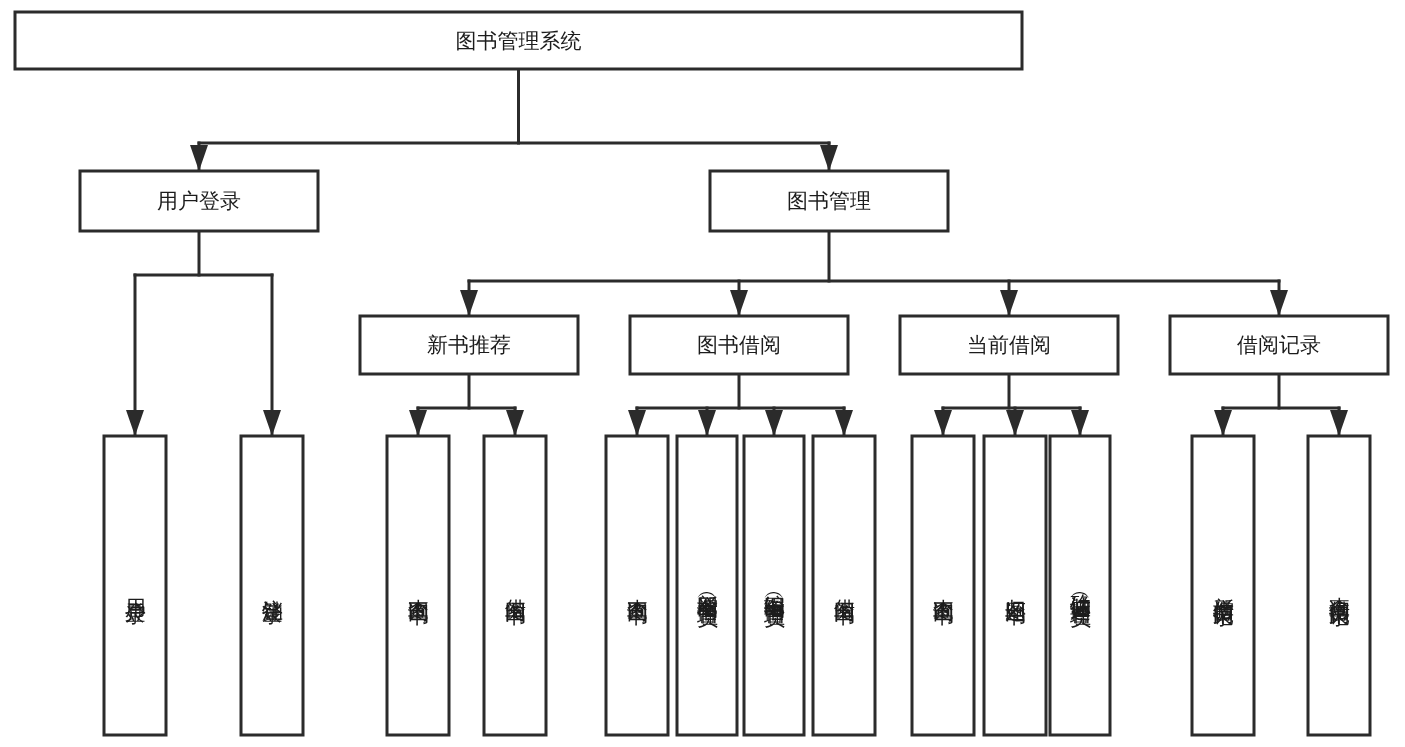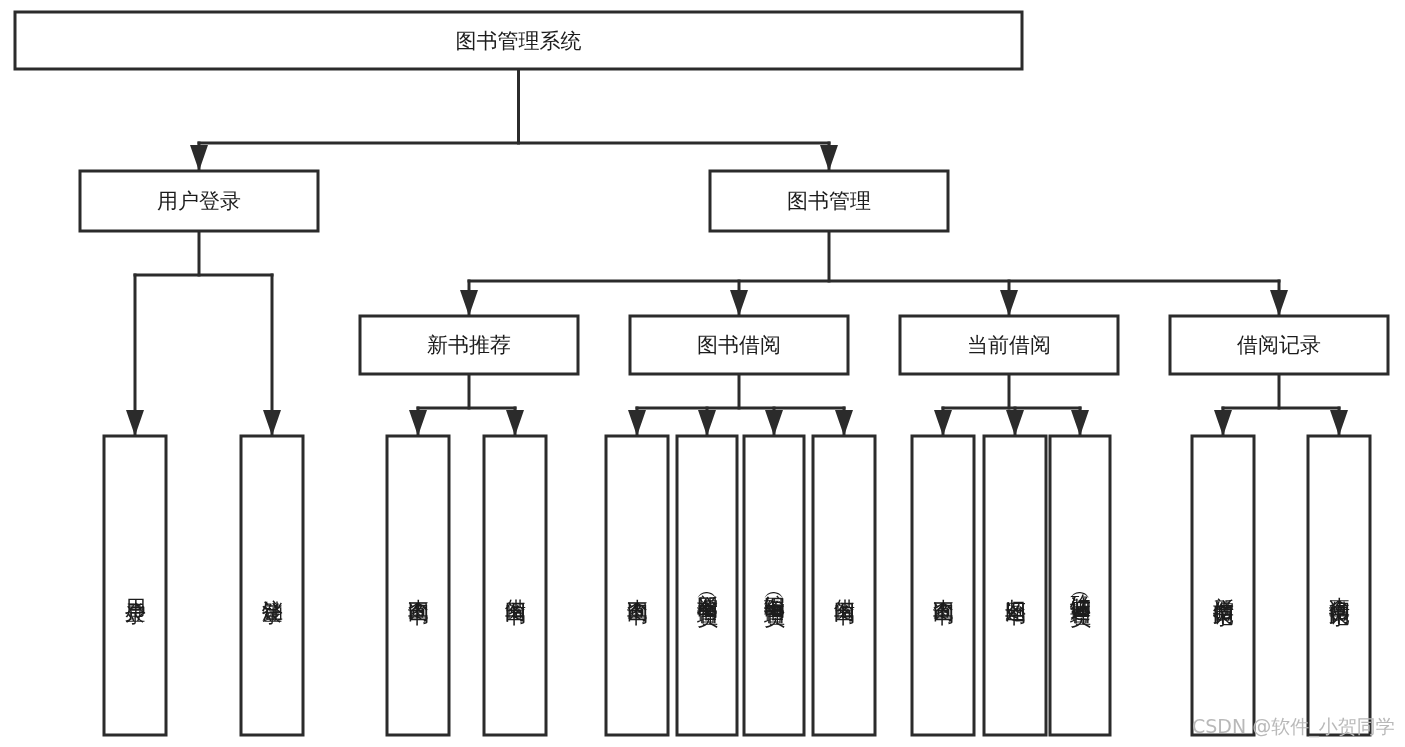--- a/index.html
+++ b/index.html
@@ -229,14 +229,13 @@
       <div class="node-label-v" style="left: 677px; top: 436px; width: 60px; height: 299px;">新增图书（管理员）</div>
       <div class="node-label-v" style="left: 744px; top: 436px; width: 60px; height: 299px;">编辑图书（管理员）</div>
       <div class="node-label-v" style="left: 813px; top: 436px; width: 62px; height: 299px;">借阅图书</div>
       <div class="node-label-v" style="left: 912px; top: 436px; width: 62px; height: 299px;">查询图书</div>
       <div class="node-label-v" style="left: 984px; top: 436px; width: 62px; height: 299px;">归还图书</div>
       <div class="node-label-v" style="left: 1050px; top: 436px; width: 60px; height: 299px;">确认归还（管理员）</div>
       <div class="node-label-v" style="left: 1192px; top: 436px; width: 62px; height: 299px;">新增借阅记录</div>
       <div class="node-label-v" style="left: 1308px; top: 436px; width: 62px; height: 299px;">查询借阅记录</div>
     </div>
 
-  <div class="watermark" style="left:1192px; top:714px;">CSDN @软件_小贺同学</div>
 </div>
 
 </body></html>

